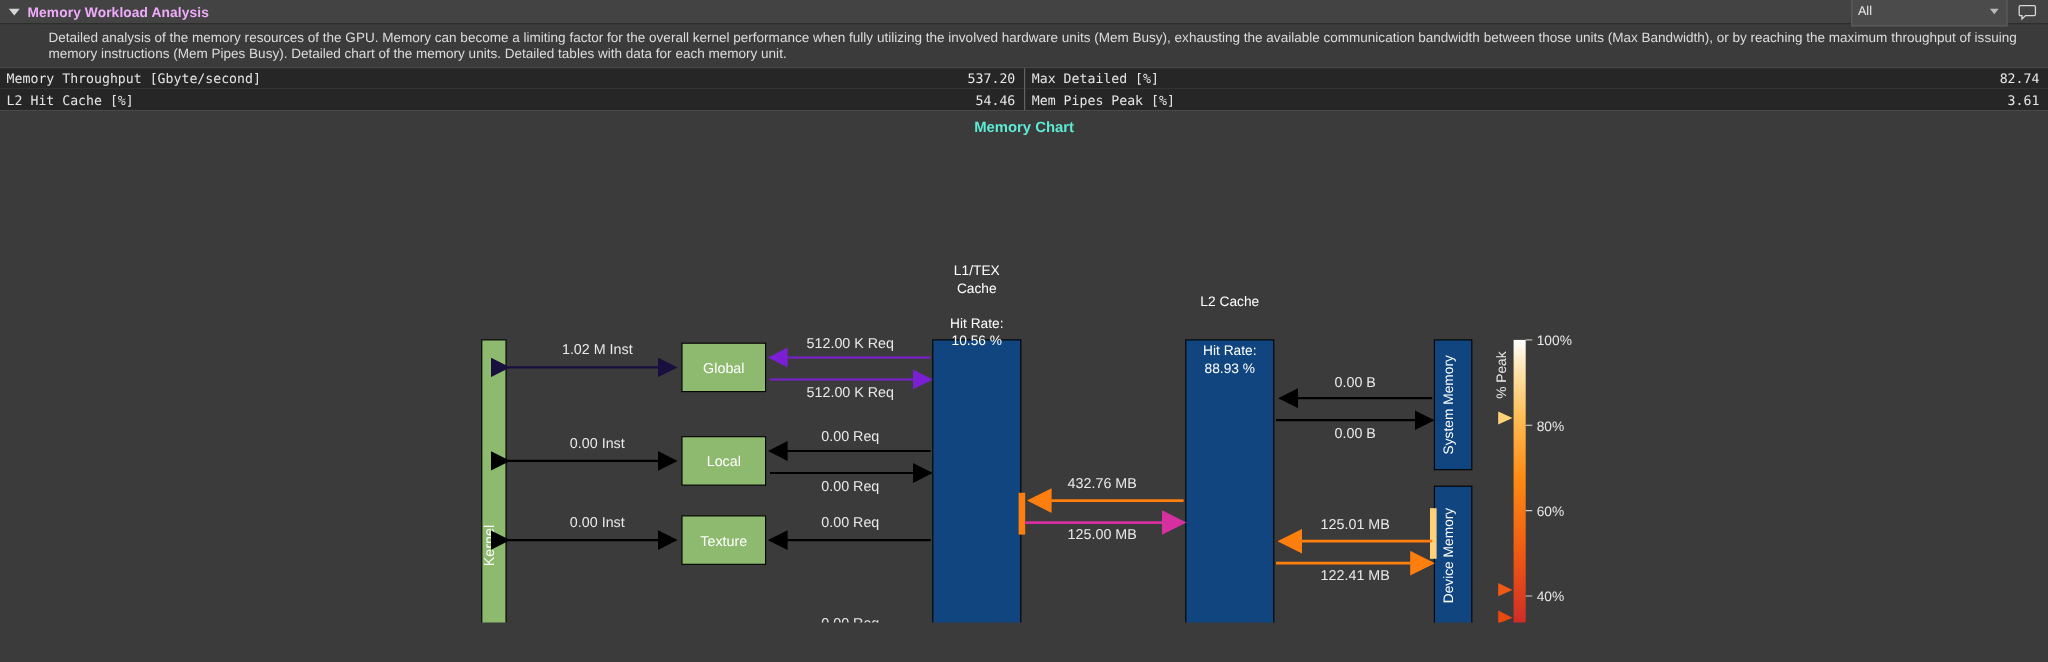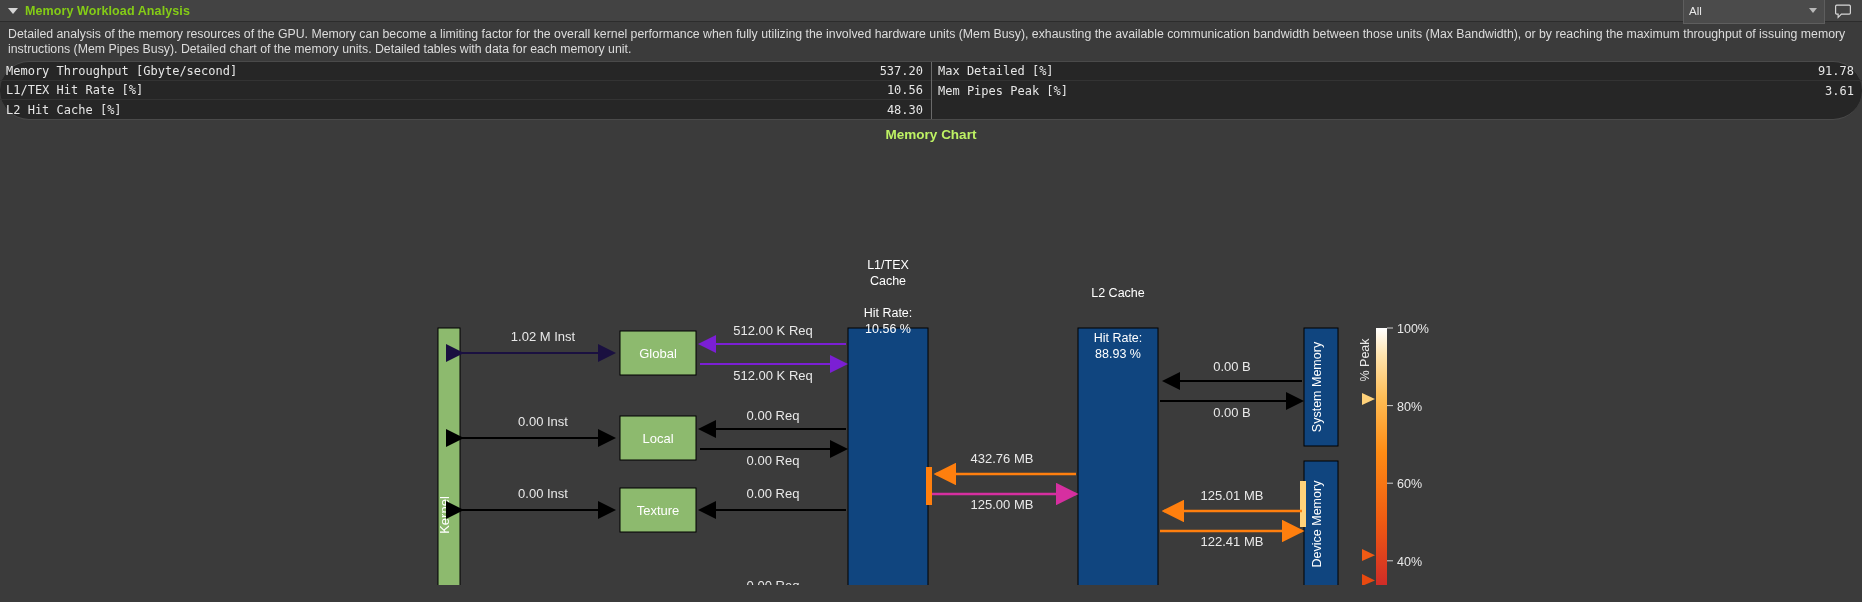--- a/index.html
+++ b/index.html
@@ -12,60 +12,60 @@
   
   .titlebar{
     height:22px;background:#434343;border-bottom:1px solid #2c2c2c;
     display:flex;align-items:center;padding:0 6px;box-sizing:border-box;
     position:relative;
   }
   .tri-down{
     width:0;height:0;border-left:5px solid transparent;border-right:5px solid transparent;
     border-top:6px solid #d6d6d6;margin-right:7px;margin-left:2px;
   }
-  .tb-title{font-size:12.5px;font-weight:bold;color:#84cc16;letter-spacing:.1px;text-align:right;}
+  .tb-title{font-size:12.5px;font-weight:bold;color:#f0abfc;letter-spacing:.1px;text-align:right;}
   .tb-right{margin-left:auto;display:flex;align-items:center;gap:9px;padding-right:4px;}
   .select-box{
     width:142px;height:17px;background:#4b4b4b;border:1px solid #5e5e5e;
     display:flex;align-items:center;box-sizing:border-box;padding:12px 5px;
     font-size:11.5px;color:#e9e9e9;position:relative;
   }
   .select-box .caret{
     position:absolute;right:7px;width:0;height:0;
     border-left:4px solid transparent;border-right:4px solid transparent;
     border-top:5px solid #b9b9b9;
   }
   .bubble-icon{width:18px;height:18px;display:block;}
 
   
   .desc{
     padding:5px 8px 4px 8px;font-size:12.3px;line-height:15px;color:#dcdcdc;
     background:#3b3b3b;
+    margin-left:36px;
   }
 
   
   .metrics{
     display:flex;background:#262626;border-top:1px solid #4a4a4a;
     border-bottom:1px solid #4a4a4a;
-    border-radius:29px;
   }
   .mcol{width:50%;box-sizing:border-box;}
   .mcol.right{border-left:1px solid #6a6a6a;}
   .mrow{
     display:flex;justify-content:space-between;align-items:center;
     height:19px;padding:0 8px 0 6px;box-sizing:border-box;
     font-family:"DejaVu Sans Mono","Liberation Mono",monospace;
     font-size:12px;color:#e6e6e6;border-bottom:1px solid #333;
   }
   .mrow:last-child{border-bottom:none;}
   .mrow .mval{font-variant-numeric:tabular-nums;text-align:right;}
 
   
   .charttitle{
-    text-align:center;font-size:13.5px;font-weight:bold;color:#bef264;
+    text-align:center;font-size:13.5px;font-weight:bold;color:#5eead4;
     padding:7px 0 3px 0;background:#3b3b3b;
   }
   .chartwrap{position:relative;width:1862px;height:440px;background:#3b3b3b;}
   svg.diagram{display:block;position:absolute;left:0;top:0;}
 
   .lbl{font-family:"Liberation Sans","DejaVu Sans",sans-serif;font-size:13px;fill:#e9e9e9;}
   .lbl-box{font-family:"Liberation Sans","DejaVu Sans",sans-serif;font-size:13px;fill:#ffffff;}
   .lbl-small{font-family:"Liberation Sans","DejaVu Sans",sans-serif;font-size:12.5px;fill:#ffffff;}
   .lbl-axis{font-family:"Liberation Sans","DejaVu Sans",sans-serif;font-size:12.5px;fill:#e9e9e9;}
 </style>
@@ -88,32 +88,28 @@
 
 <div class="desc">Detailed analysis of the memory resources of the GPU. Memory can become a limiting factor for the overall kernel performance when fully utilizing the involved hardware units (Mem Busy), exhausting the available communication bandwidth between those units (Max Bandwidth), or by reaching the maximum throughput of issuing memory instructions (Mem Pipes Busy). Detailed chart of the memory units. Detailed tables with data for each memory unit.</div>
 
 <div class="metrics">
   <div class="mcol left">
     <div class="mrow">
       <span>Memory Throughput [Gbyte/second]</span>
       <span class="mval">537.20</span>
     </div>
     <div class="mrow">
-      <span>L1/TEX Hit Rate [%]</span>
-      <span class="mval">10.56</span>
-    </div>
-    <div class="mrow">
       <span>L2 Hit Cache [%]</span>
-      <span class="mval">48.30</span>
+      <span class="mval">54.46</span>
     </div>
   </div>
   <div class="mcol right">
     <div class="mrow">
       <span>Max Detailed [%]</span>
-      <span class="mval">91.78</span>
+      <span class="mval">82.74</span>
     </div>
     <div class="mrow">
       <span>Mem Pipes Peak [%]</span>
       <span class="mval">3.61</span>
     </div>
   </div>
 </div>
 
 <div class="charttitle">Memory Chart</div>
 

